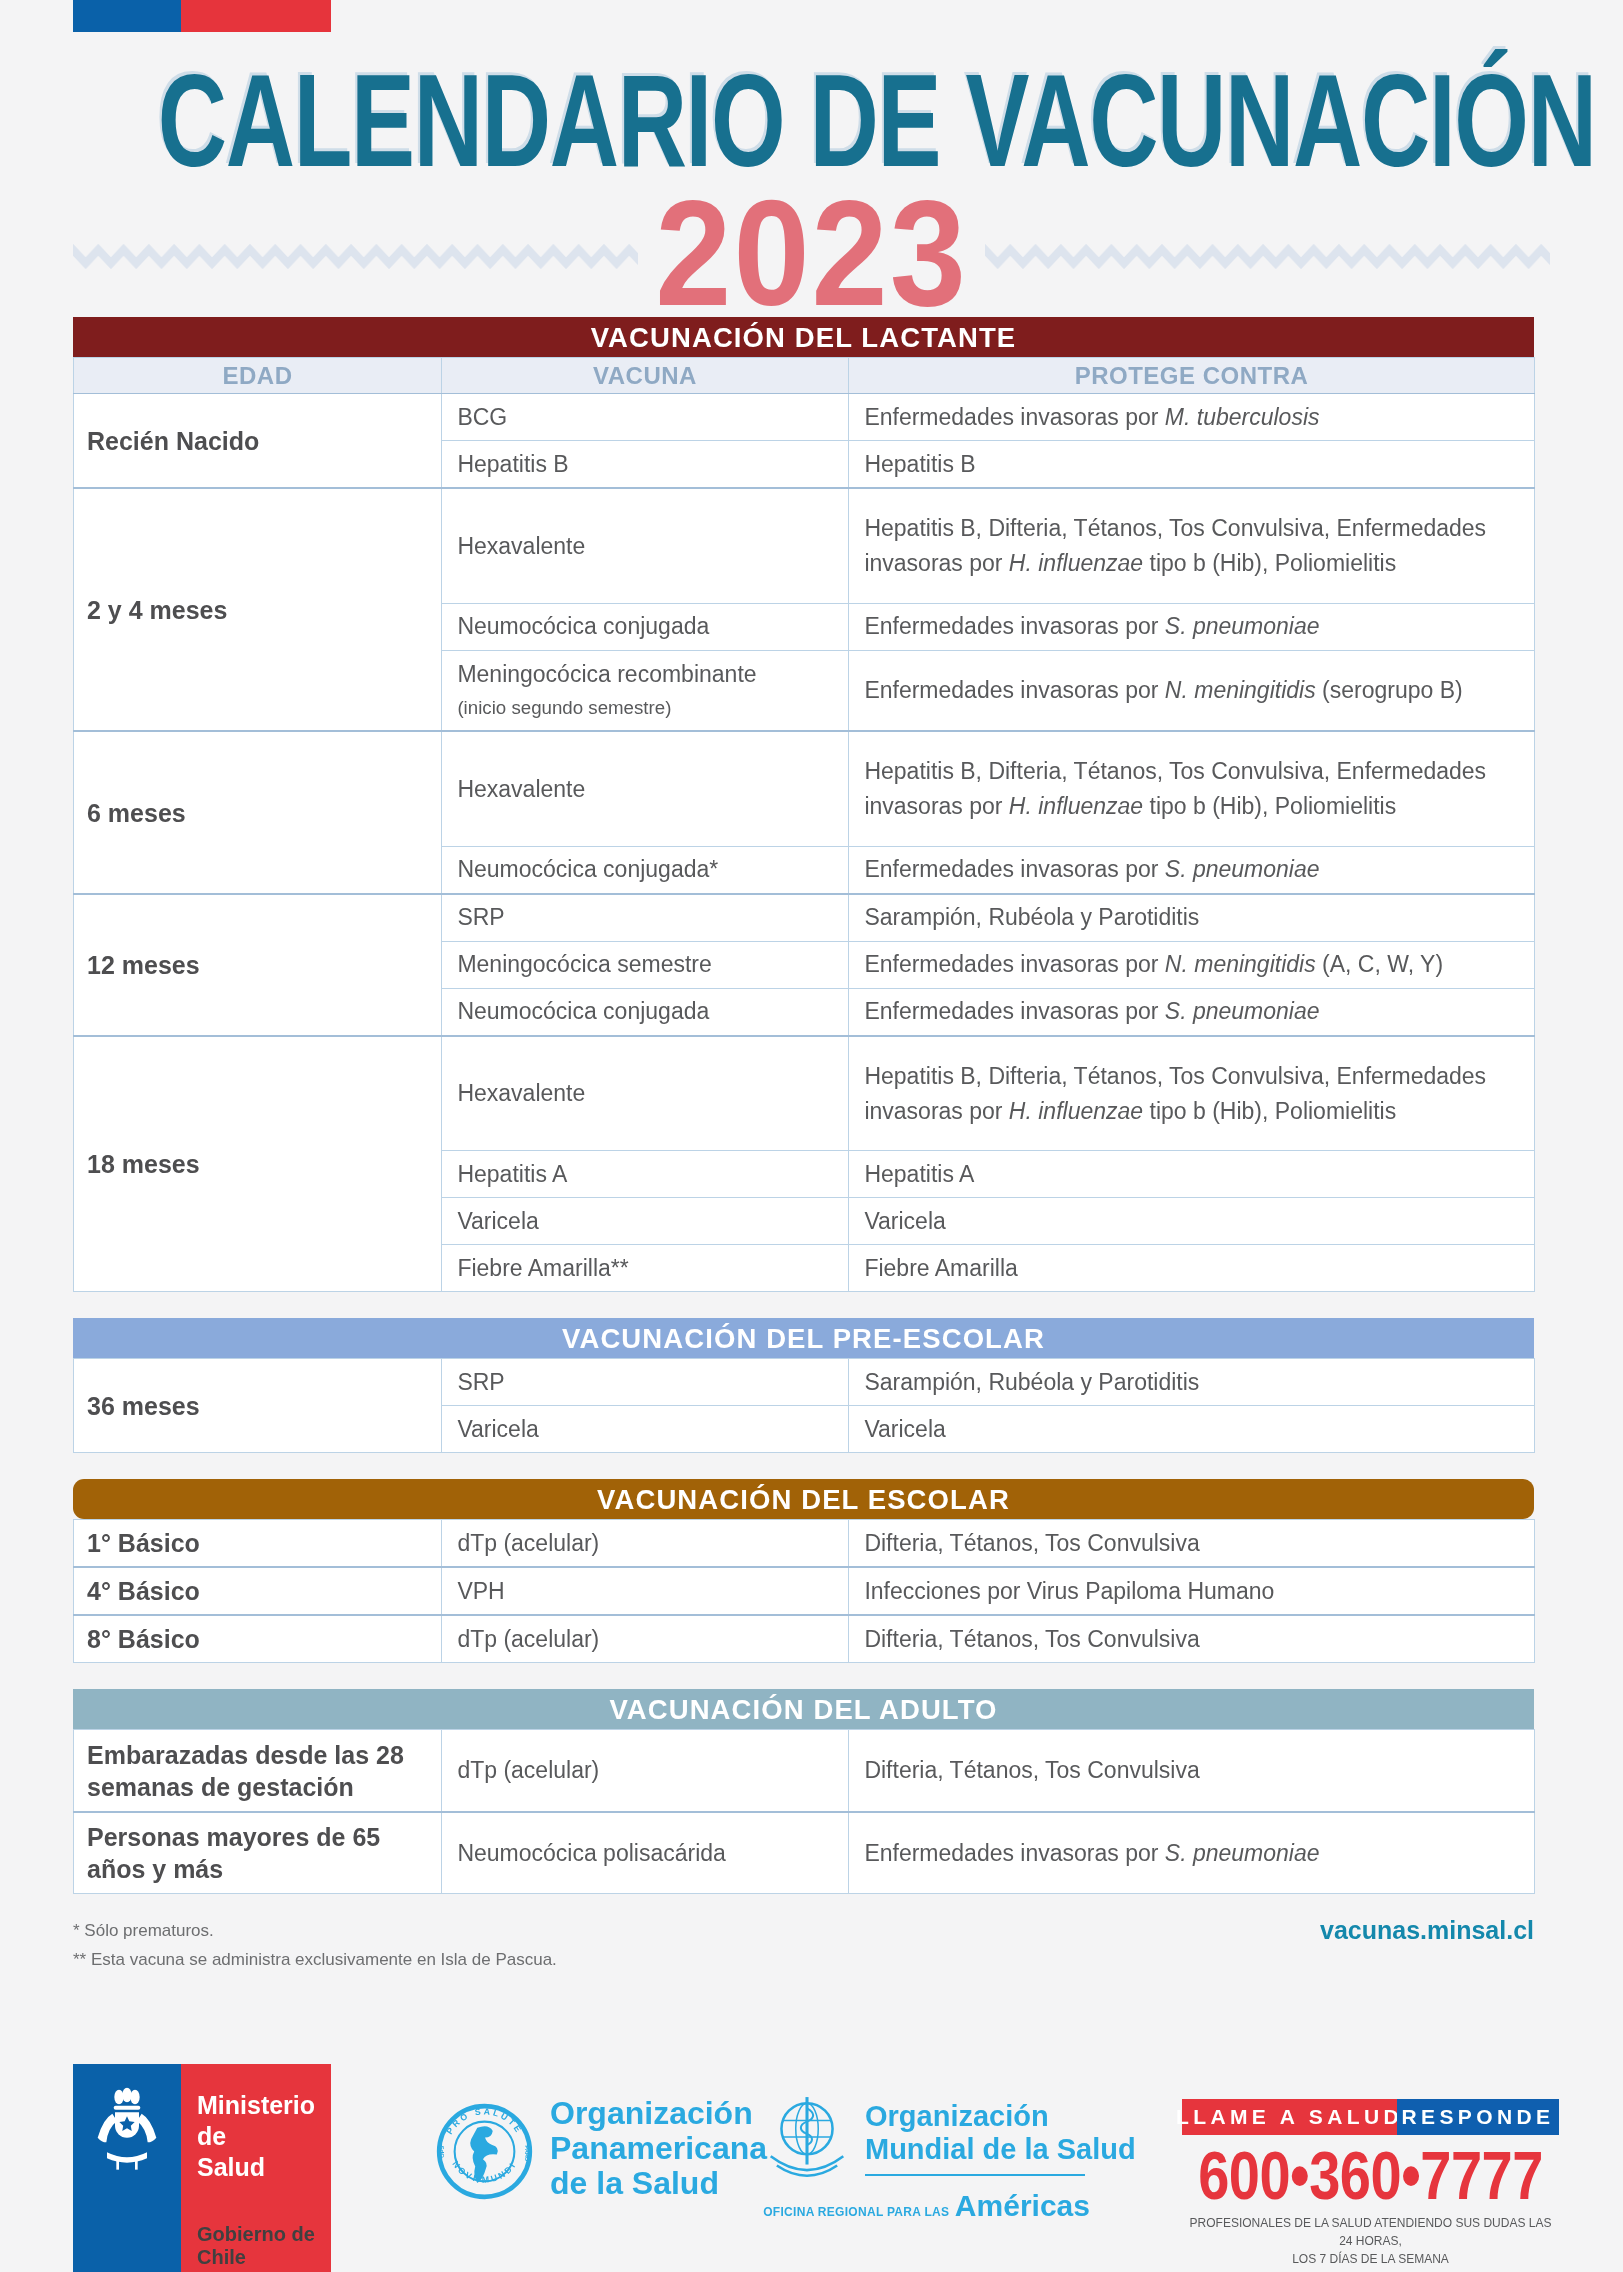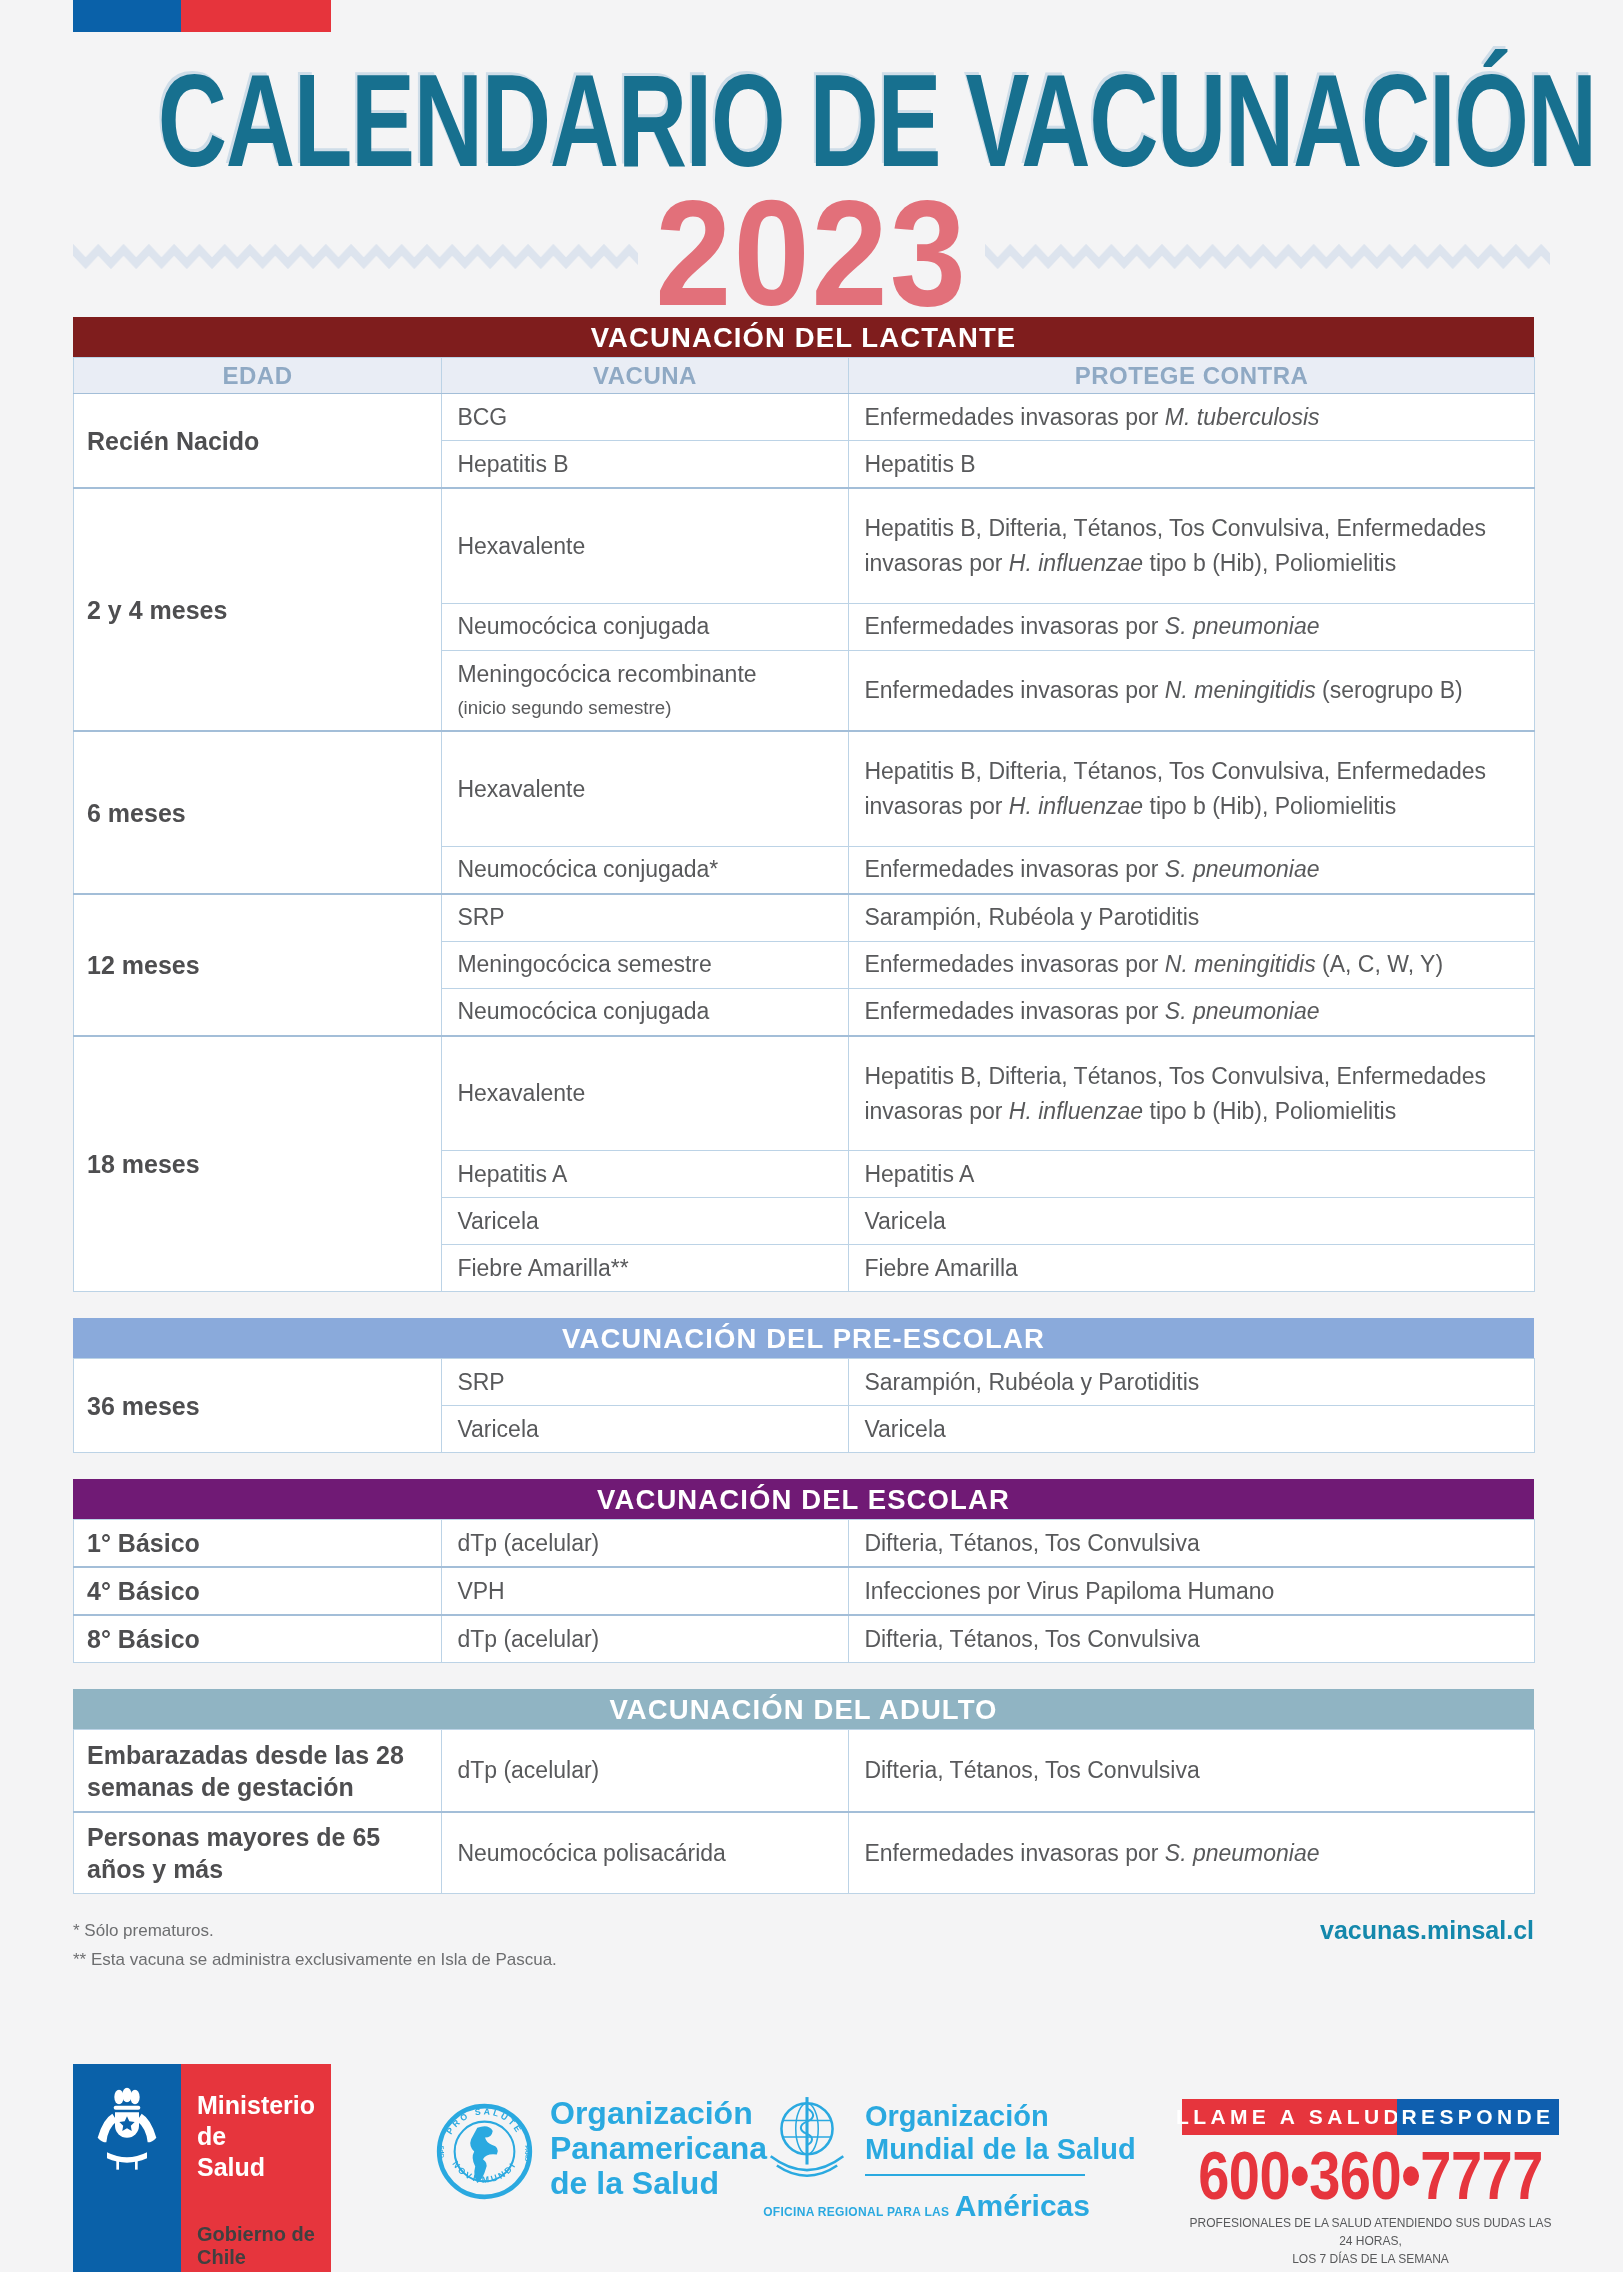--- a/index.html
+++ b/index.html
@@ -31,21 +31,21 @@
 
   .content{margin:0 73px;width:1478px;}
   .section{width:1461px;}
   .section + .section{margin-top:26px;}
   .bar{
     height:40px;line-height:41px;text-align:center;color:#ffffff;
     font-size:27.5px;font-weight:700;letter-spacing:1.1px;
   }
   .bar.lactante{background:#7f1d1d;}
   .bar.preescolar{background:#8aaadb;}
-  .bar.escolar{background:#701a75;}
+  .bar.escolar{background:#a16207;border-radius:11px;}
   .bar.adulto{background:#90b4c3;}
 
   table.vtab{
     width:1461px;border-collapse:collapse;table-layout:fixed;
     background:#ffffff;border:1.1px solid #bcd3e6;
   }
   col.c-age{width:368px;} col.c-vac{width:407px;} col.c-pro{width:686px;}
   .vtab th,.vtab td{border:1.1px solid #bcd3e6;vertical-align:middle;}
   .vtab thead th{
     height:33px;background:#e9edf5;color:#8fa9c4;font-size:24px;font-weight:700;

